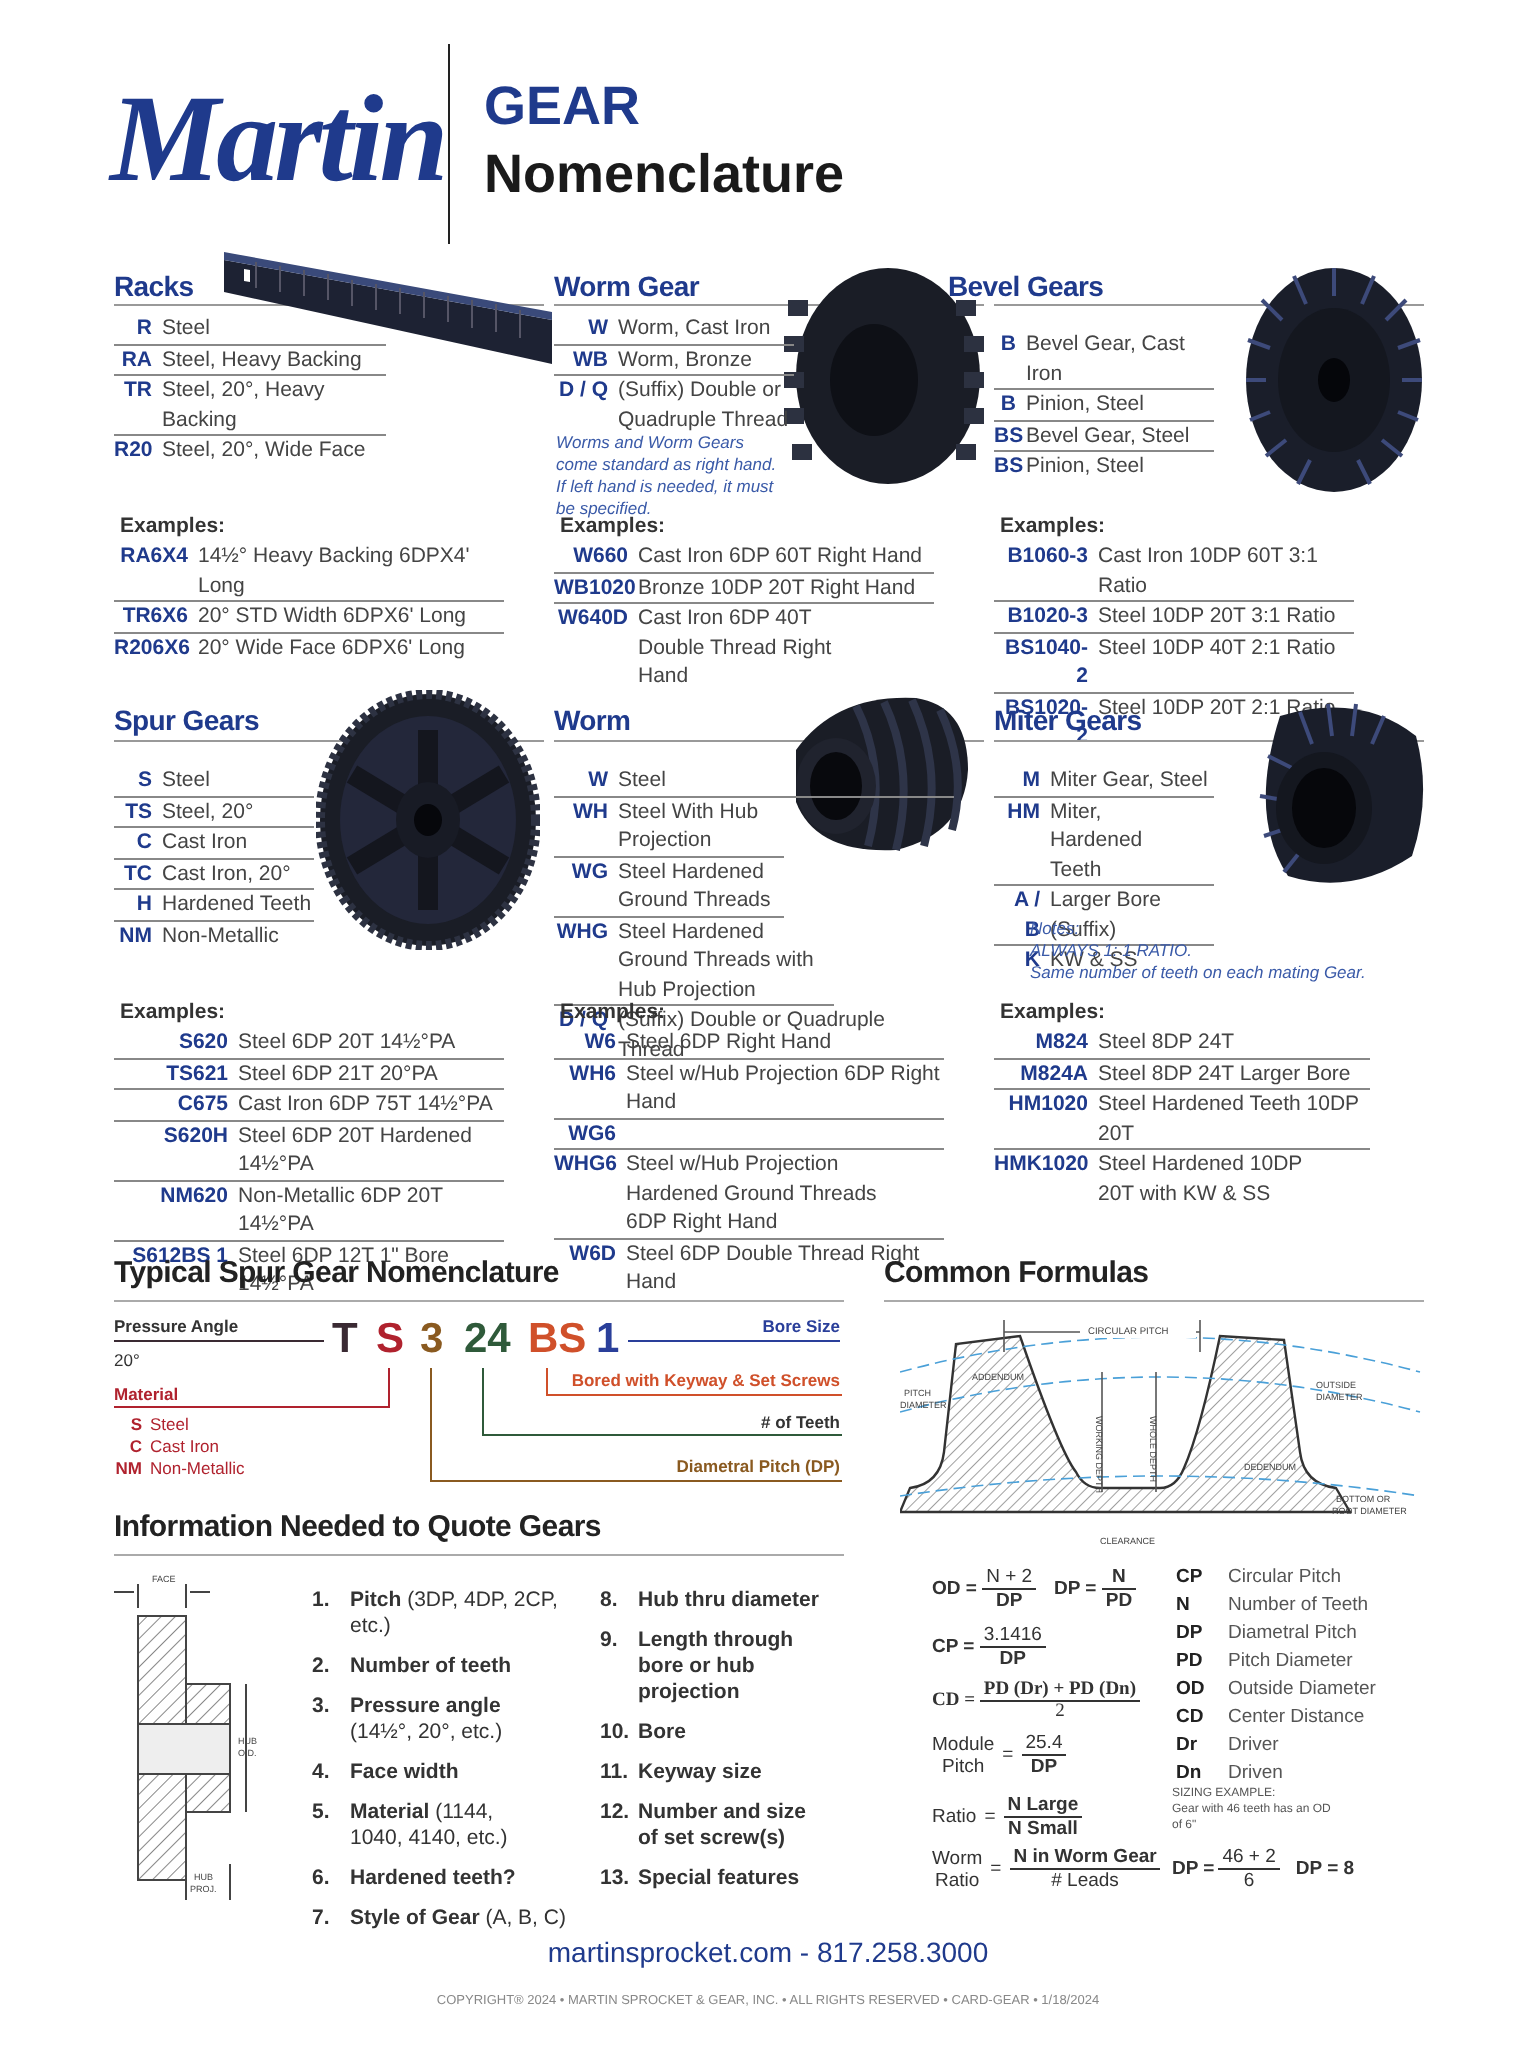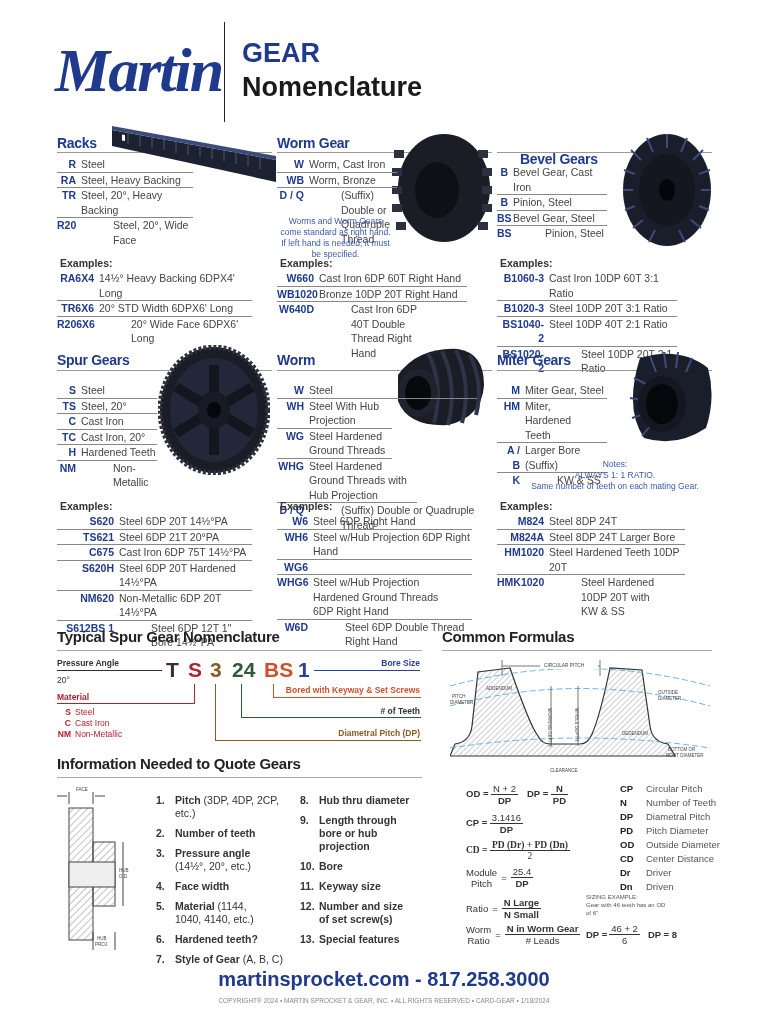--- a/index.html
+++ b/index.html
@@ -11,25 +11,25 @@
   #logo { left: 55px; top: 30px; width: 160px; height: 80px; font-family: "Liberation Serif", serif; font-style: italic; font-weight: bold; font-size: 62px; color: #1f3a8c; letter-spacing: -2px; line-height: 80px; }
   #hdr-divider { left: 224px; top: 22px; width: 1px; height: 100px; background: #222; }
   #hdr-gear { left: 242px; top: 38px; font-size: 27px; font-weight: bold; color: #1f3a8c; }
   #hdr-nom { left: 242px; top: 72px; font-size: 27px; font-weight: bold; color: #1a1a1a; }
 
   
   .sec-title { position: absolute; font-size: 14px; font-weight: bold; color: #1f3a8c; letter-spacing: -0.3px; }
   .sec-rule { position: absolute; height: 1px; background: #999; }
   .code-table { position: absolute; font-size: 10.5px; color: #444; }
   .code-row { display: flex; border-bottom: 1px solid #888; line-height: 14.5px; }
-  .code-row:last-child { border-bottom: none; gap: 32px; }
+  .code-row:last-child { border-bottom: none; }
   .code-row .c { font-weight: bold; color: #1f3a8c; text-align: right; padding-right: 5px; flex: 0 0 auto; }
   .code-row .d { flex: 1; }
   .ex-label { position: absolute; font-size: 10.5px; font-weight: bold; color: #333; }
-  .note { position: absolute; font-size: 8.5px; color: #3a5aa8; line-height: 11px; text-align: center; }
+  .note { position: absolute; font-size: 8.5px; font-style: italic; color: #3a5aa8; line-height: 11px; }
 
   
   .gear-img { position: absolute; }
 
   
   .big-title { position: absolute; font-size: 15px; font-weight: bold; color: #222; letter-spacing: -0.3px; }
   .big-rule { position: absolute; height: 1px; background: #aaa; }
   .nom-lbl { position: absolute; font-size: 8.5px; font-weight: bold; white-space: nowrap; }
   .nom-line { position: absolute; }
   .nom-char { position: absolute; font-size: 21px; font-weight: bold; }
@@ -40,21 +40,21 @@
   .qi .t b { font-weight: bold; }
 
   .fx { position: absolute; font-size: 9.5px; color: #333; }
   .frac { display: inline-block; vertical-align: middle; text-align: center; }
   .frac .top { display: block; border-bottom: 1px solid #333; padding: 0 2px; }
   .frac .bot { display: block; padding: 0 2px; }
   .legend-row { display: flex; line-height: 14px; font-size: 9.5px; }
   .legend-row .k { font-weight: bold; width: 26px; color: #222; }
   .legend-row .v { color: #555; }
 
-  #footer-url { left: 0; width: 768px; top: 968px; text-align: center; font-size: 20px; font-weight: bold; color: #1f3a8c; }
+  #footer-url { left: 0; width: 768px; top: 968px; text-align: center; font-size: 14px; font-weight: normal; color: #1f3a8c; }
   #footer-copy { left: 0; width: 768px; top: 997px; text-align: center; font-size: 6.5px; color: #888; }
 </style>
 </head>
 <body>
 
 <div id="logo" class="abs">Martin</div>
 <div id="hdr-divider" class="abs"></div>
 <div id="hdr-gear" class="abs">GEAR</div>
 <div id="hdr-nom" class="abs">Nomenclature</div>
 
@@ -157,21 +157,21 @@
   <div class="code-row">
       <span class="c" style="width:42px">WB1020</span>
       <span class="d">Bronze 10DP 20T Right Hand</span>
     </div>
   <div class="code-row">
       <span class="c" style="width:42px">W640D</span>
       <span class="d" style="padding-right:40px">Cast Iron 6DP 40T Double Thread Right Hand</span>
     </div>
 </div>
 
-<div class="sec-title" style="left:520px;top:135px;margin-top:16px;">Bevel Gears</div>
+<div class="sec-title" style="left:474px;top:135px;">Bevel Gears</div>
 <div class="sec-rule" style="left:497px;top:152px;width:215px;"></div>
 <svg class="gear-img" style="left:615px;top:128px;" width="98" height="122">
   <ellipse cx="52" cy="62" rx="44" ry="56" fill="#1a1e2a"></ellipse>
   <g stroke="#3d4a7a" stroke-width="2">
     <line x1="52" y1="6" x2="52" y2="20"></line>
       <line x1="72" y1="10" x2="66" y2="24"></line>
       <line x1="88" y1="22" x2="78" y2="32"></line>
       <line x1="95" y1="42" x2="84" y2="46"></line>
       <line x1="96" y1="62" x2="86" y2="62"></line>
       <line x1="94" y1="82" x2="84" y2="78"></line>
@@ -600,21 +600,21 @@
 </div>
 <div class="fx" style="left:466px;top:923px;display:flex;align-items:center;">
   <span style="display:inline-block;text-align:center;line-height:11px;"><span>Worm</span><br><span>Ratio</span></span>
   <span style="margin:0 4px">=</span>
   <span class="frac">
       <b class="top">N in Worm Gear</b>
       <span class="bot"># Leads</span>
     </span>
 </div>
 
-<div class="abs" style="left:620px;top:782px;">
+<div class="abs" style="left:588px;top:782px;">
   <div class="legend-row">
       <span class="k">CP</span>
       <span class="v">Circular Pitch</span>
     </div>
   <div class="legend-row">
       <span class="k">N</span>
       <span class="v">Number of Teeth</span>
     </div>
   <div class="legend-row">
       <span class="k">DP</span>

